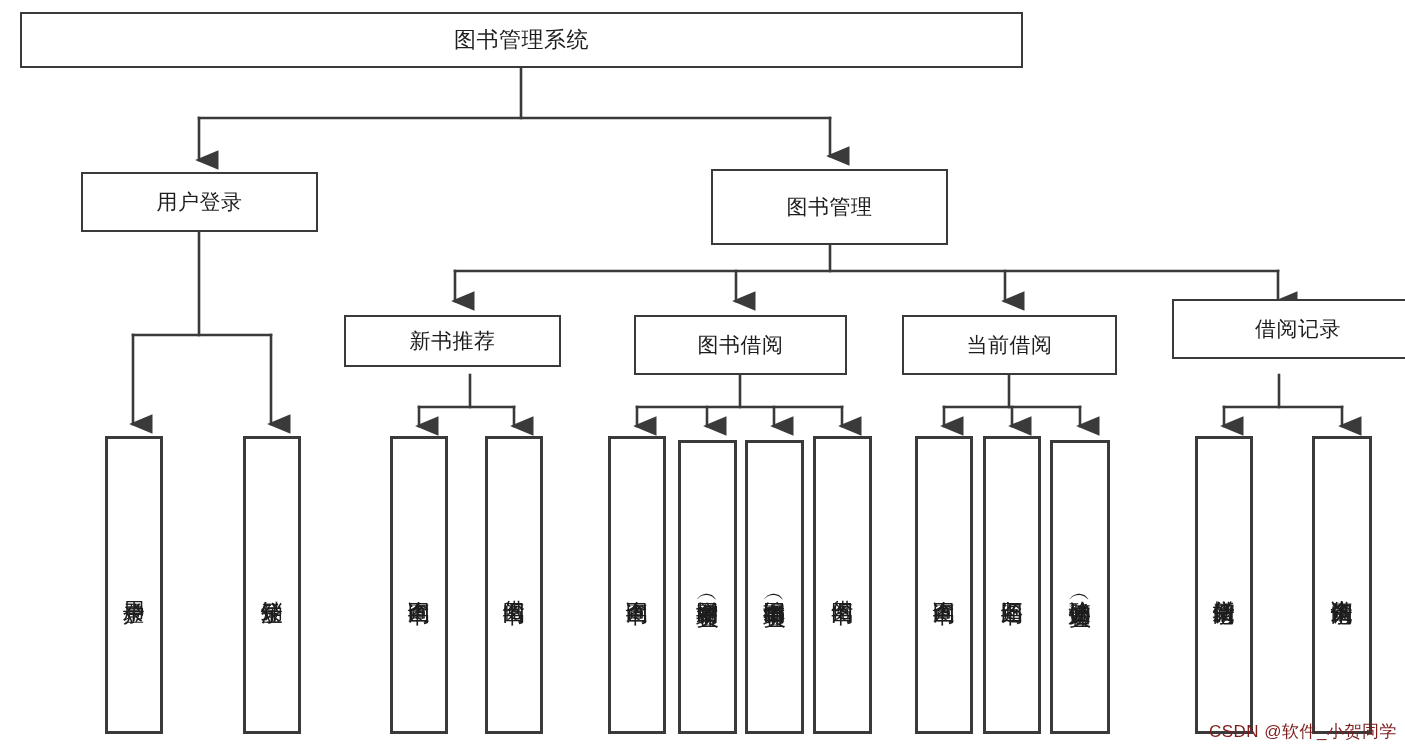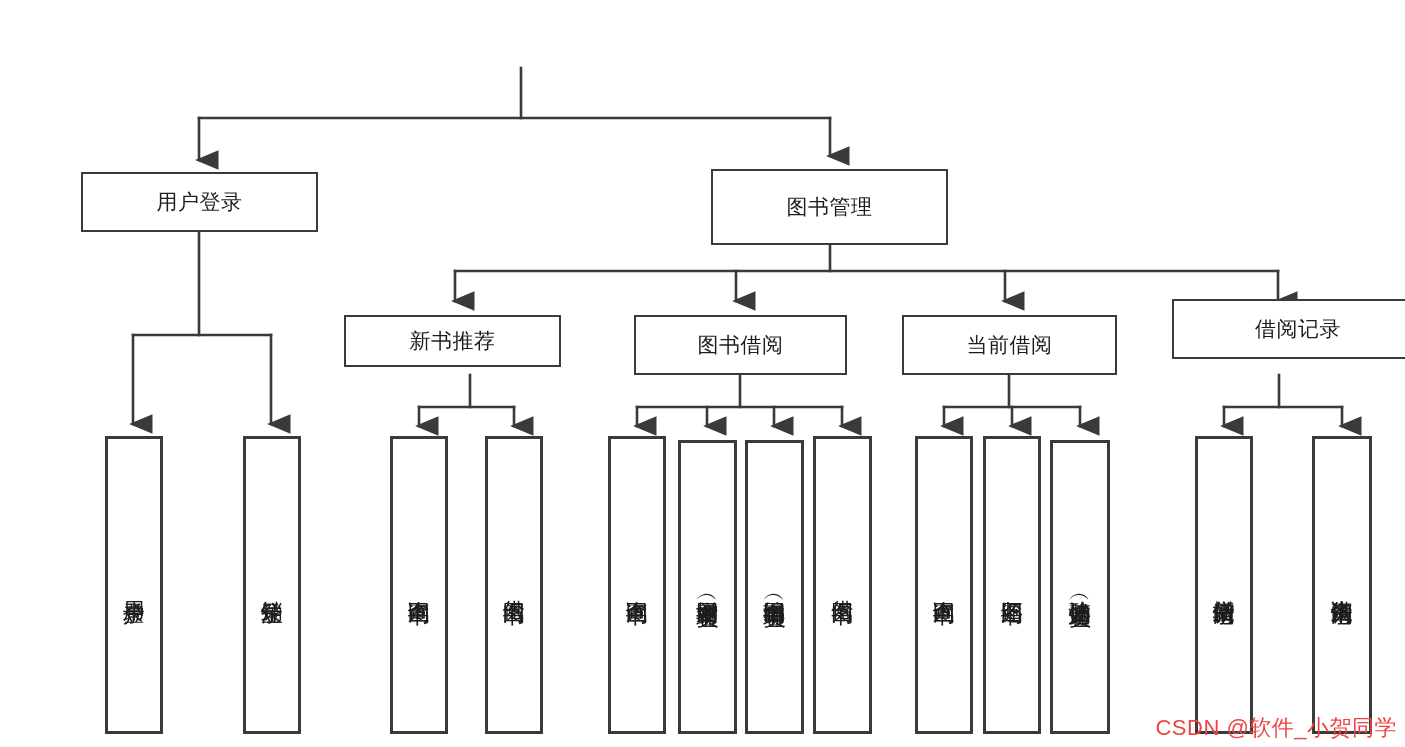--- a/index.html
+++ b/index.html
@@ -57,22 +57,22 @@
     letter-spacing:1px;
     white-space:normal;
     max-height:272px;
   }
   .node.v.tall .lbl{ max-height:282px; }
   
   .watermark{
     position:absolute;
     right:8px;
     bottom:4px;
-    font-size:22px;
-    color:#ef4444;
+    font-size:17px;
+    color:#7f1d1d;
     letter-spacing:0.5px;
     z-index:3;
     white-space:nowrap;
     user-select:none;
   }
 </style>
 </head>
 <body>
 
 <div id="canvas">
@@ -122,20 +122,23 @@
       <path d="M 1012 407 L 1012 426" marker-end="url(#arr)"></path>
       <path d="M 1080 407 L 1080 426" marker-end="url(#arr)"></path>
 
       <path d="M 1279 375 L 1279 407"></path>
       <path d="M 1224 407 L 1342 407"></path>
       <path d="M 1224 407 L 1224 426" marker-end="url(#arr)"></path>
       <path d="M 1342 407 L 1342 426" marker-end="url(#arr)"></path>
     </g>
   </svg>
 
+  <div class="node h root" style="left:20px;top:12px;width:1003px;height:56px;">
+    <span class="lbl">图书管理系统</span>
+  </div>
 
   <div class="node h" style="left:81px;top:172px;width:237px;height:60px;">
     <span class="lbl">用户登录</span>
   </div>
 
   <div class="node h" style="left:711px;top:169px;width:237px;height:76px;">
     <span class="lbl">图书管理</span>
   </div>
 
   <div class="node h" style="left:344px;top:315px;width:217px;height:52px;">

